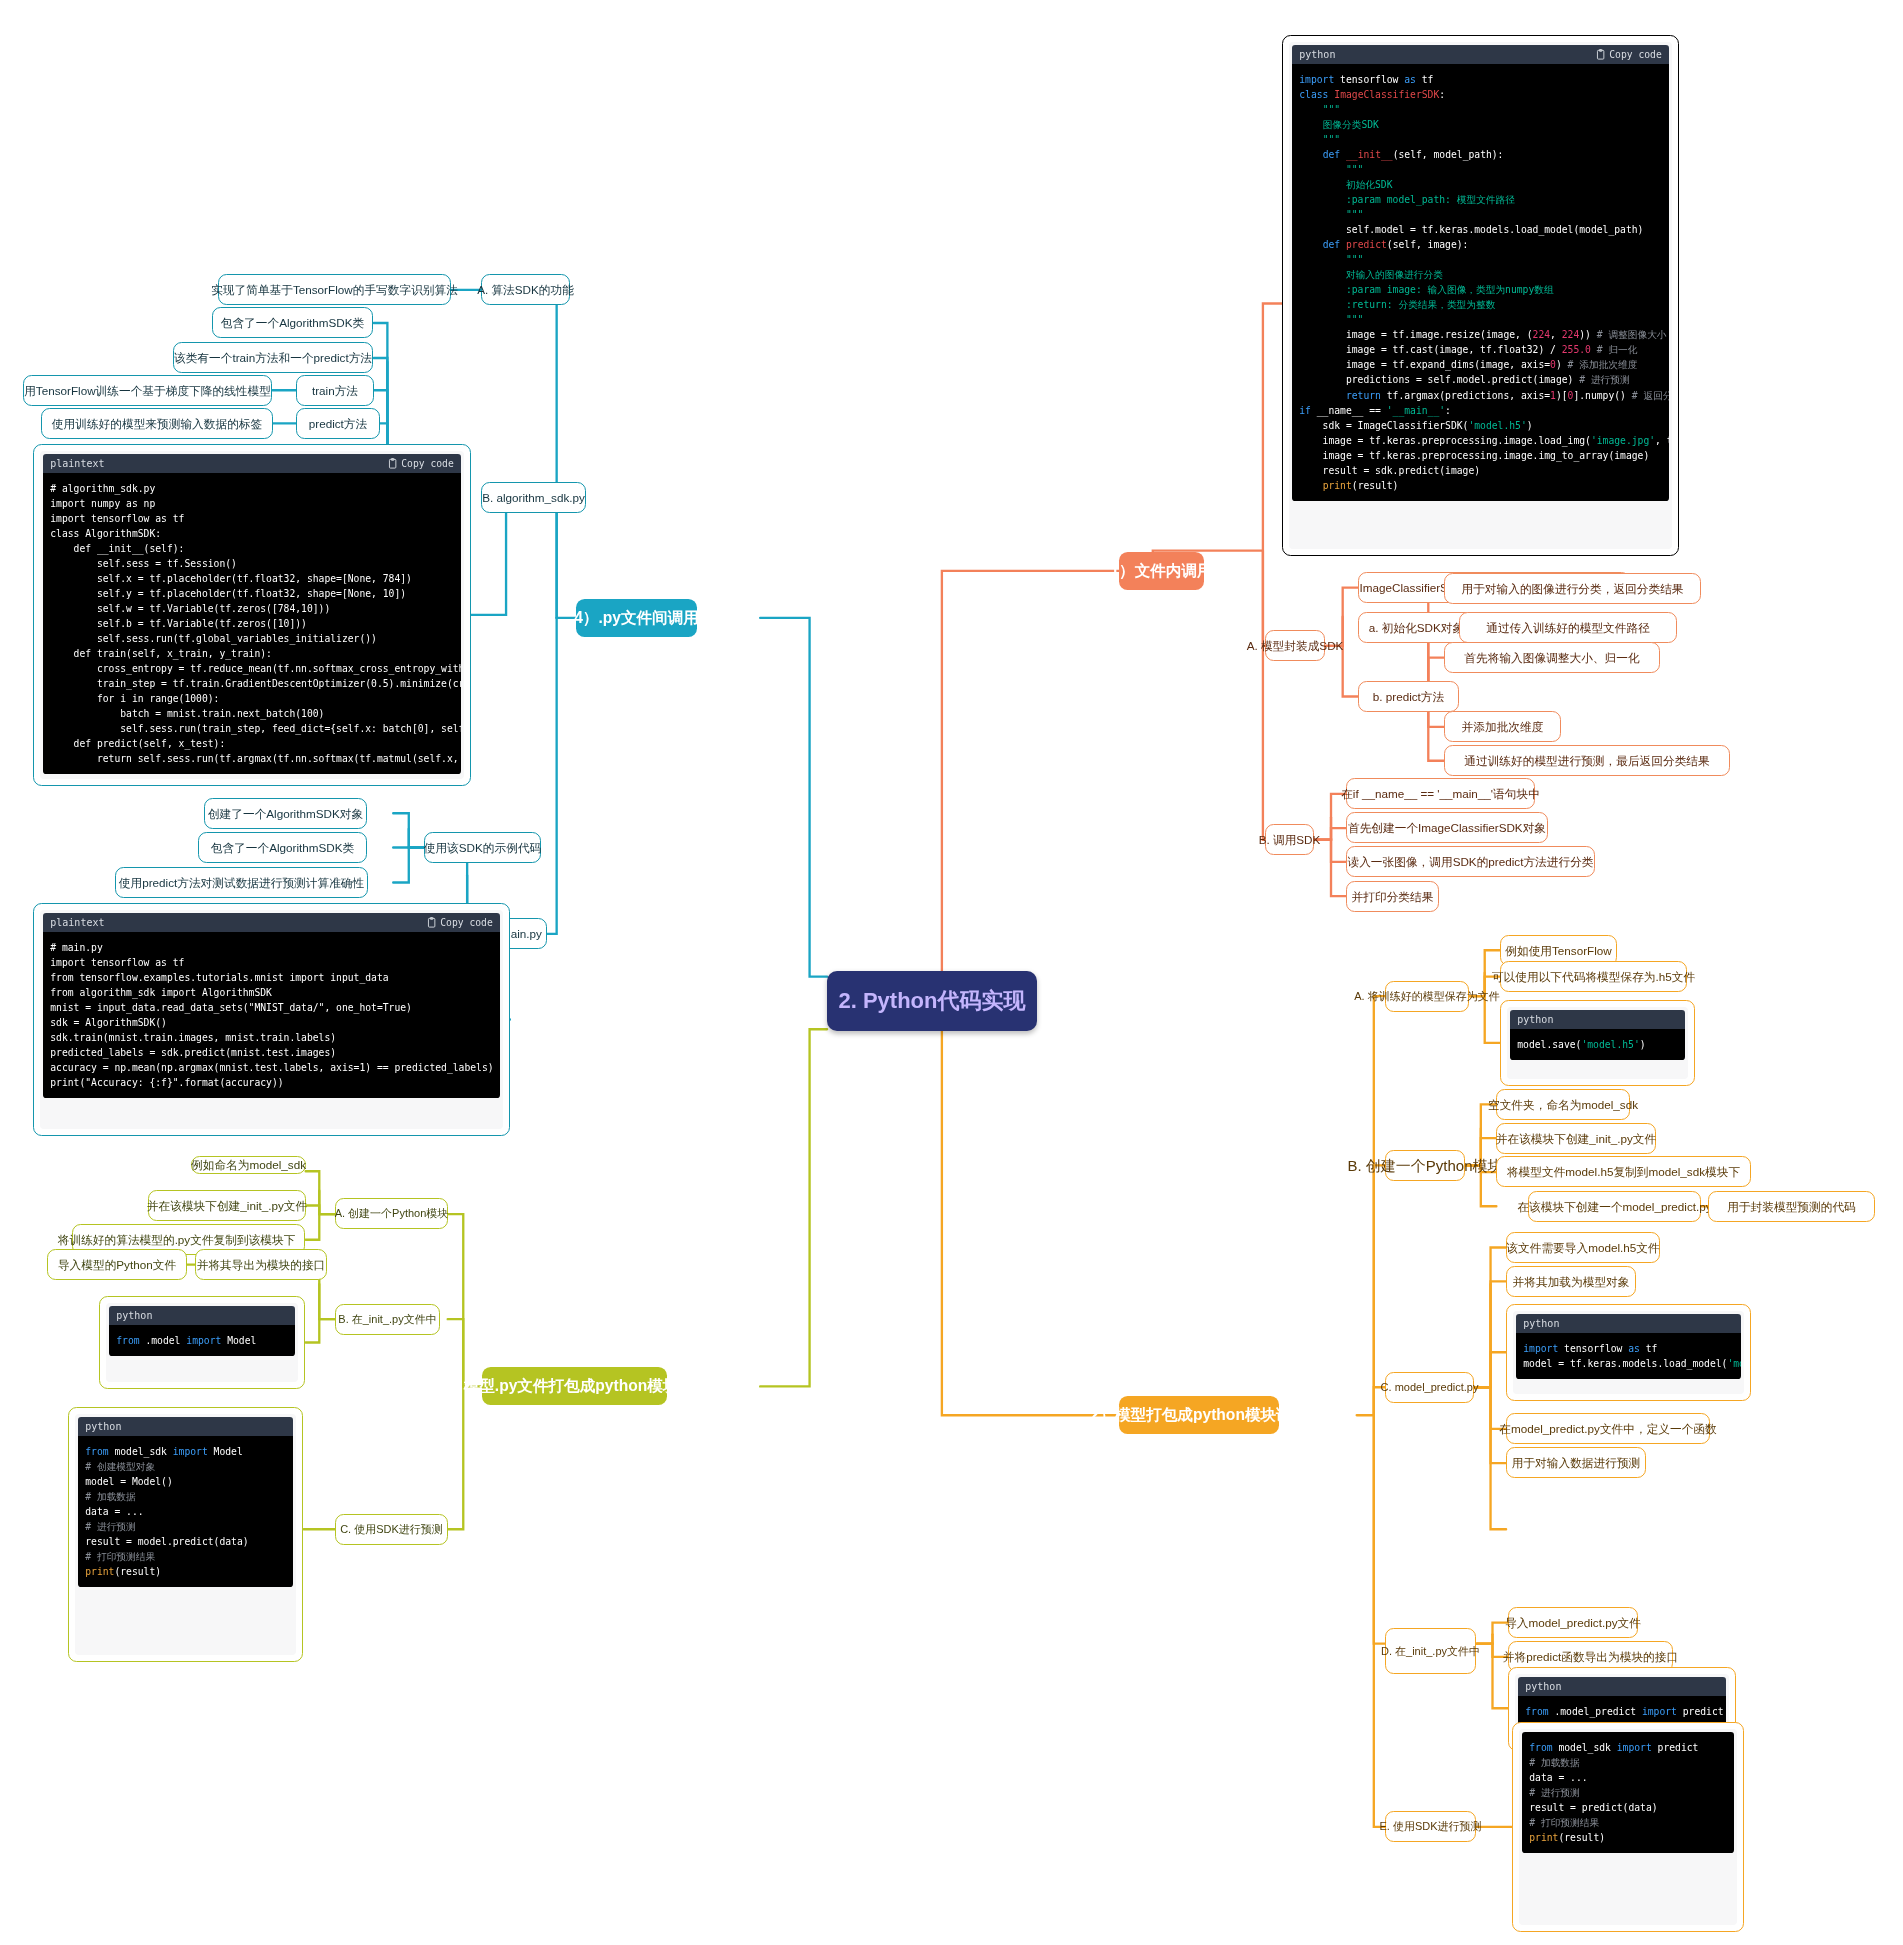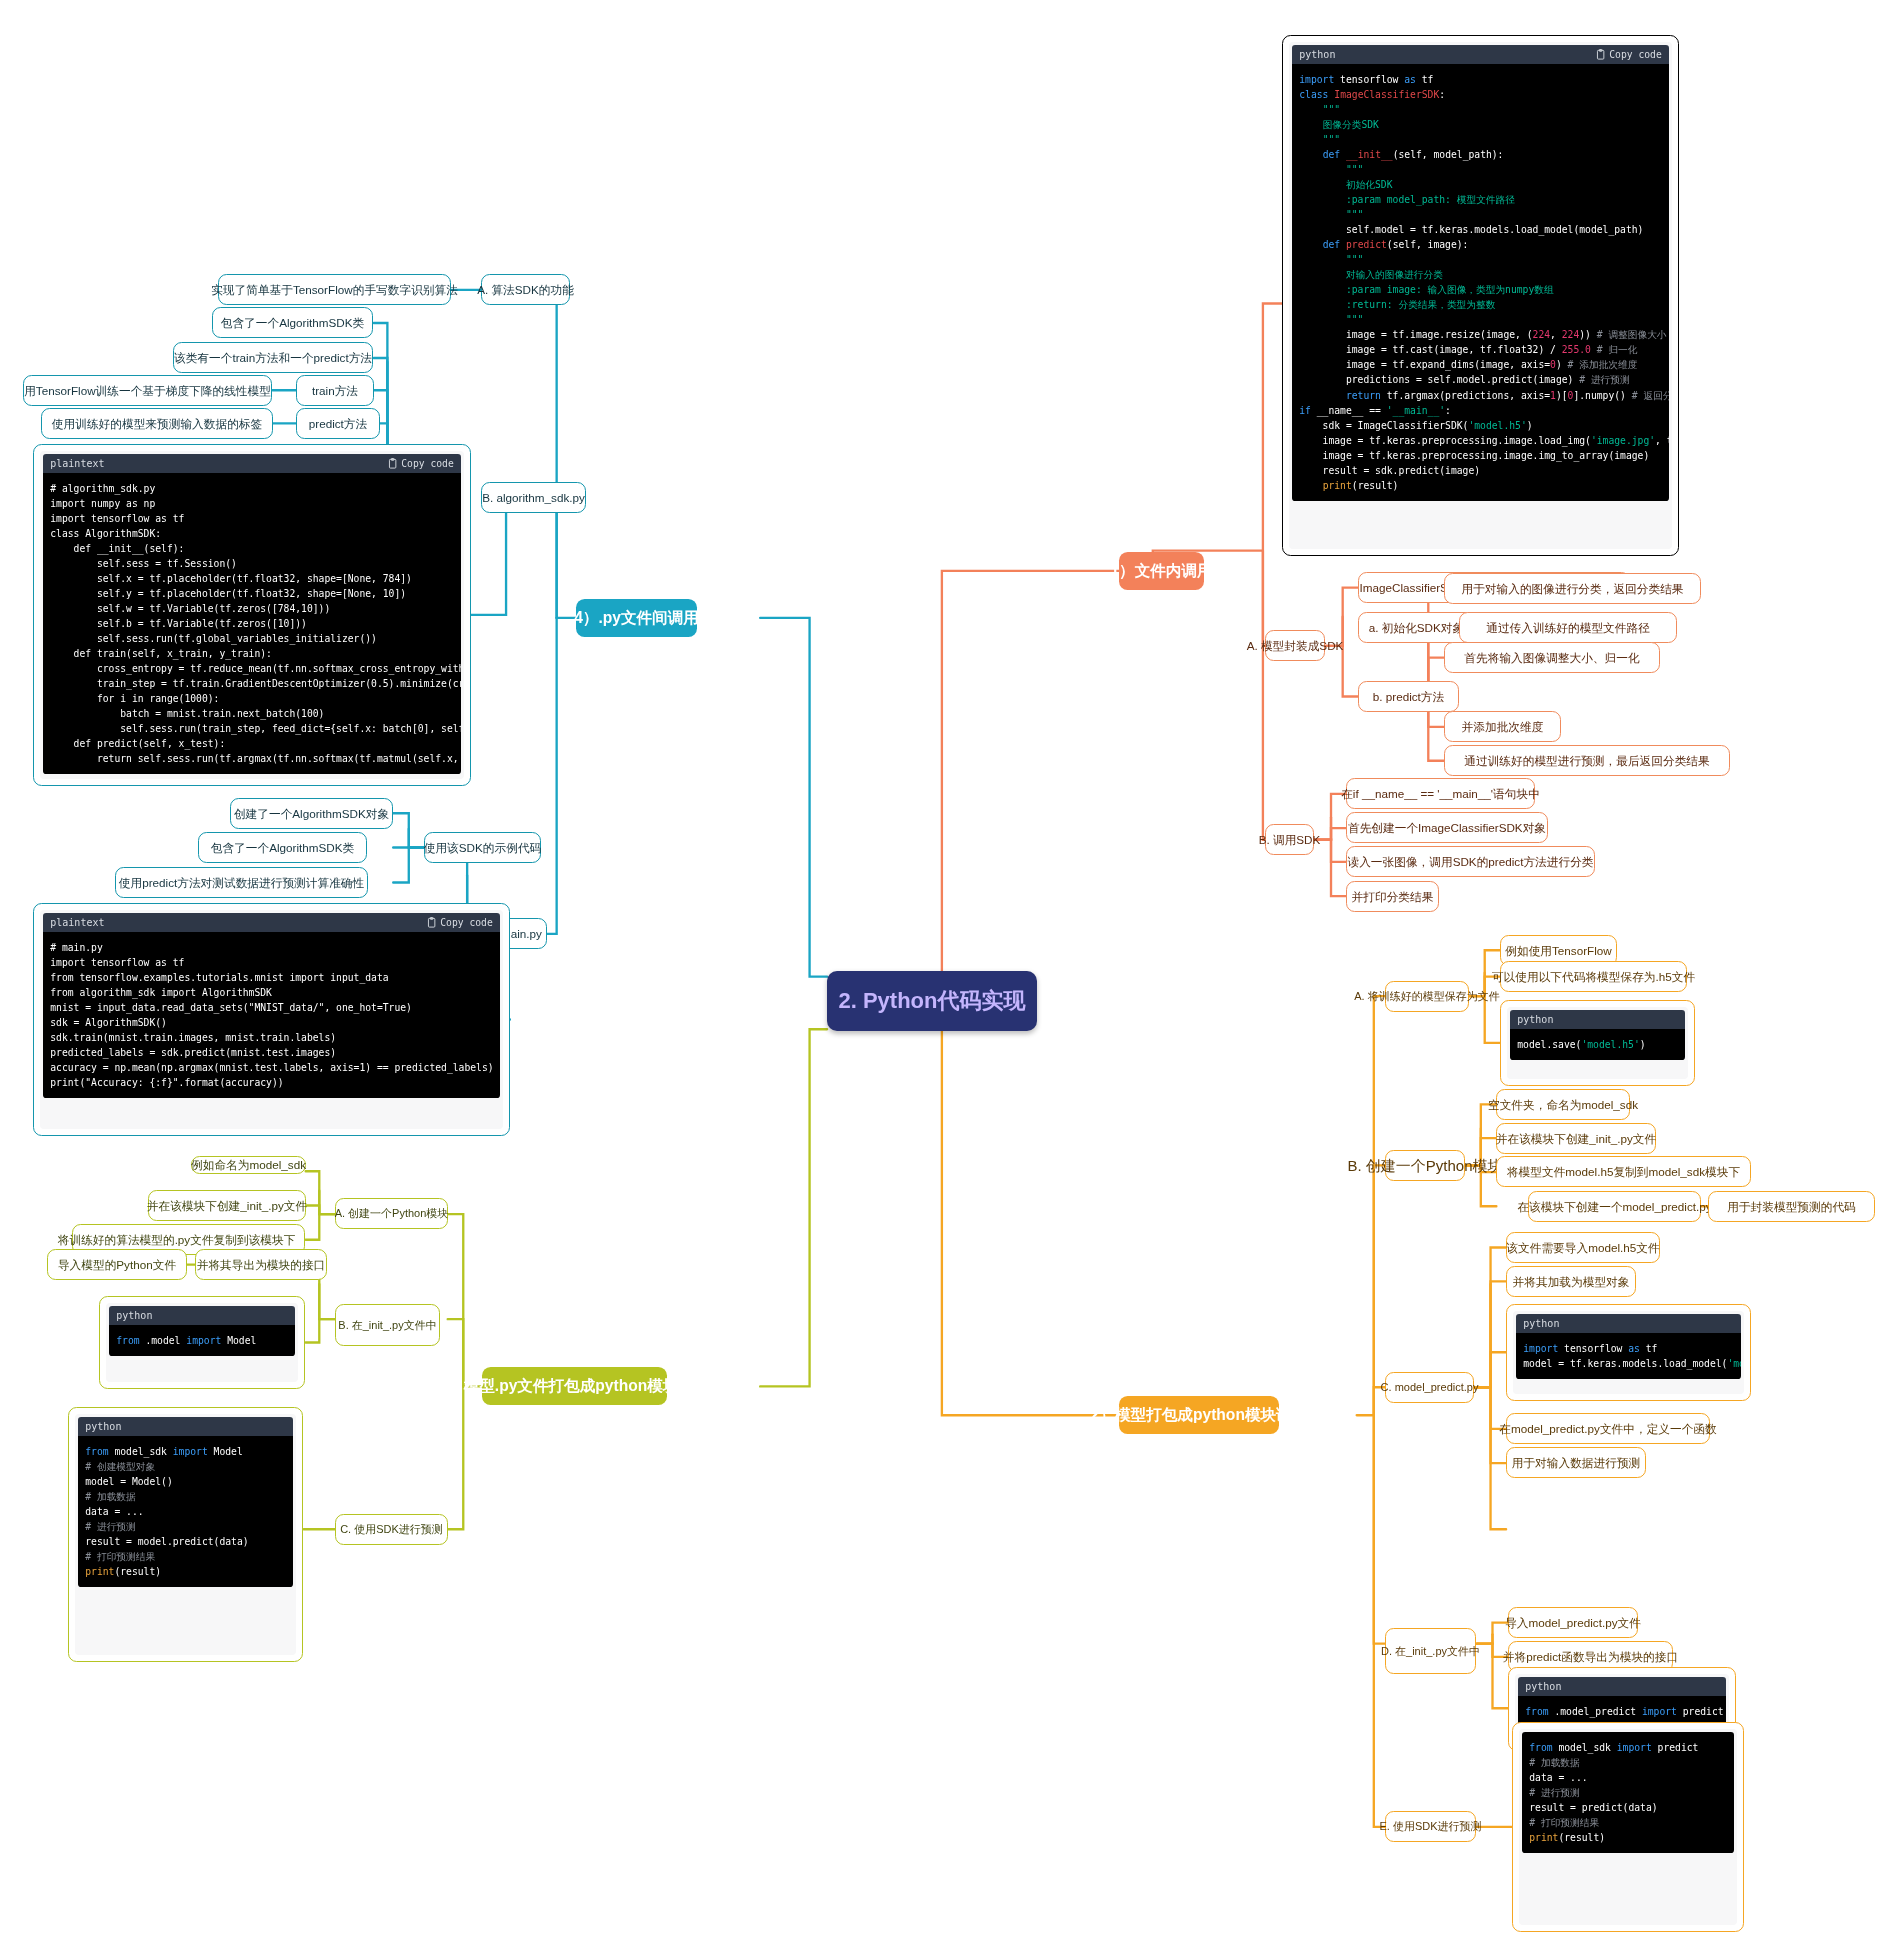--- a/index.html
+++ b/index.html
@@ -426,21 +426,21 @@
 <div class="node olive" style="left:191px;top:1156px;width:115px;height:18px;font-size:11.7px;">
   <span>例如命名为model_sdk</span>
 </div>
 <div class="node olive" style="left:148px;top:1190px;width:158px;height:31px;font-size:11.7px;">
   <span>并在该模块下创建_init_.py文件</span>
 </div>
 <div class="node olive" style="left:72px;top:1224px;width:233px;height:31px;font-size:11.7px;justify-content:flex-end;">
   <span>将训练好的算法模型的.py文件复制到该模块下</span>
 </div>
 
-<div class="node olive" style="left:335px;top:1304px;width:105px;height:42px;font-size:11px;">
+<div class="node olive" style="left:335px;top:1304px;width:105px;height:31px;font-size:11px;">
   <span>B. 在_init_.py文件中</span>
 </div>
 <div class="node olive" style="left:47px;top:1249px;width:140px;height:31px;font-size:11.7px;">
   <span>导入模型的Python文件</span>
 </div>
 <div class="node olive" style="left:195px;top:1249px;width:132px;height:31px;font-size:11.7px;">
   <span>并将其导出为模块的接口</span>
 </div>
 <div class="codewrap olive" style="left:99px;top:1296px;width:206px;height:93px;">
   <div class="codecard">
@@ -536,21 +536,21 @@
         return self.sess.run(tf.argmax(tf.nn.softmax(tf.matmul(self.x, self.</div>
   </div>
 </div>
 
 <div class="node blue" style="left:481px;top:918px;width:66px;height:31px;font-size:11.7px;">
   <span>C. main.py</span>
 </div>
 <div class="node blue" style="left:424px;top:832px;width:117px;height:31px;font-size:11.7px;">
   <span>使用该SDK的示例代码</span>
 </div>
-<div class="node blue" style="left:204px;top:798px;width:163px;height:31px;font-size:11.7px;margin-left:26px;">
+<div class="node blue" style="left:204px;top:798px;width:163px;height:31px;font-size:11.7px;">
   <span>创建了一个AlgorithmSDK对象</span>
 </div>
 <div class="node blue" style="left:198px;top:832px;width:169px;height:31px;font-size:11.7px;">
   <span>包含了一个AlgorithmSDK类</span>
 </div>
 <div class="node blue" style="left:115px;top:867px;width:253px;height:31px;font-size:11.7px;">
   <span>使用predict方法对测试数据进行预测计算准确性</span>
 </div>
 <div class="codewrap blue" style="left:33px;top:903px;width:477px;height:233px;">
   <div class="codecard">

